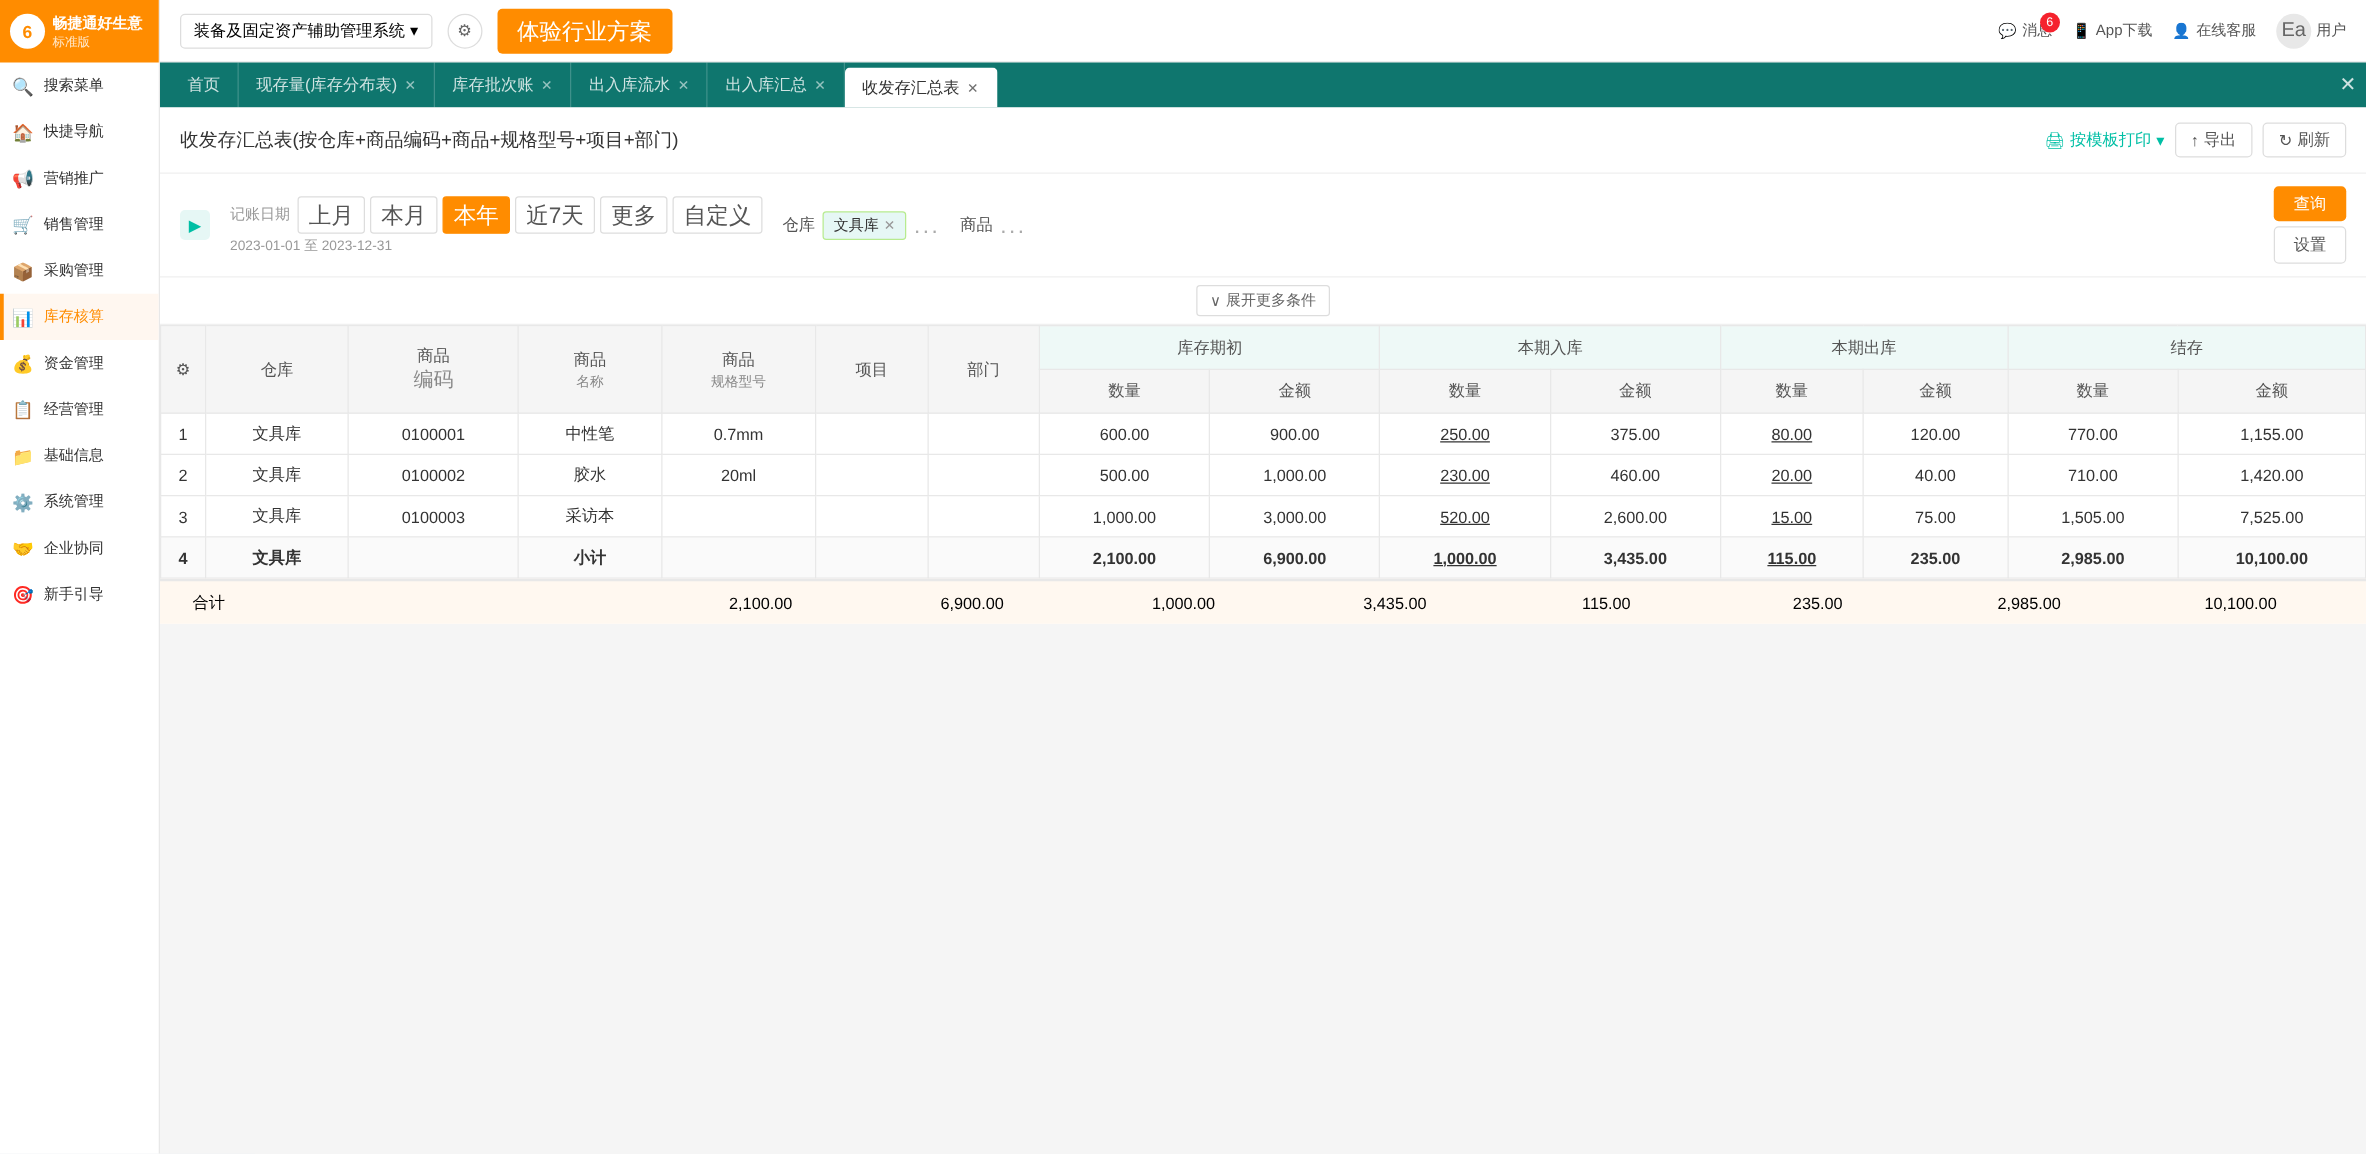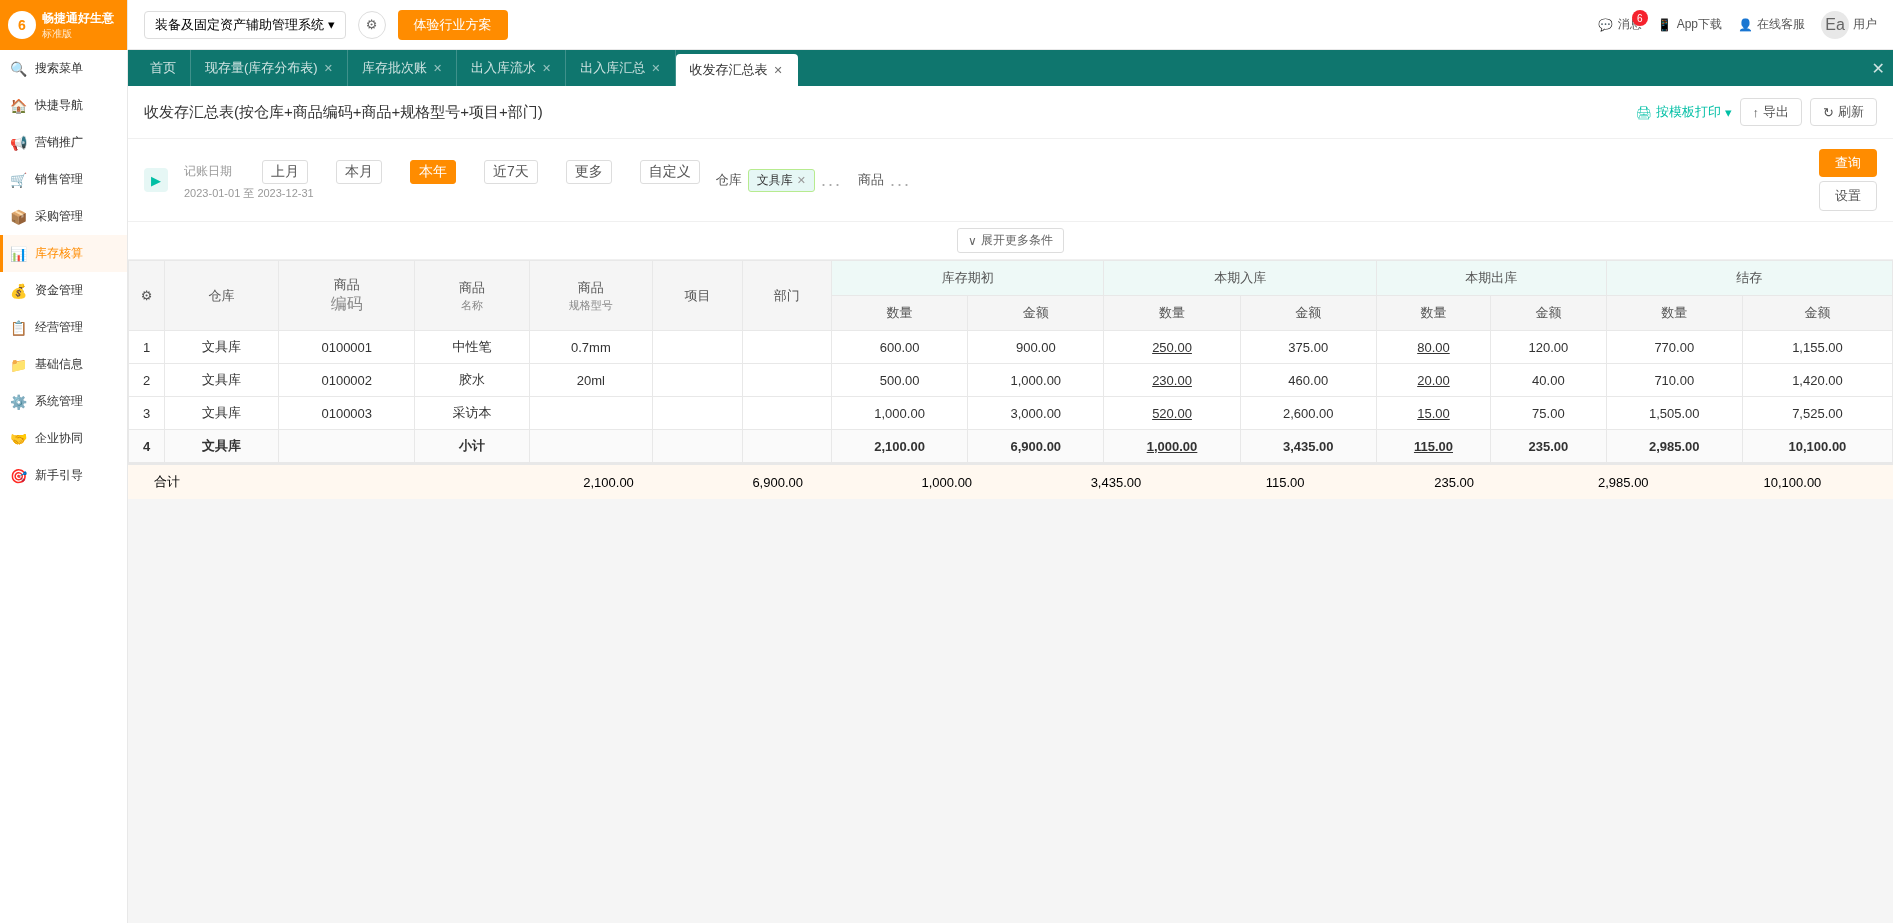--- a/index.html
+++ b/index.html
@@ -14,21 +14,21 @@
     .sidebar-item.active { background: #fff7f0; color: #ff8c00; border-left-color: #ff8c00; }
     .sidebar-item-icon { width: 16px; height: 16px; display: flex; align-items: center; justify-content: center; font-size: 14px; }
 
     
     .main { flex: 1; display: flex; flex-direction: column; overflow: hidden; }
 
     
     .topbar { height: 50px; background: #fff; border-bottom: 1px solid #e8e8e8; display: flex; align-items: center; padding: 0 16px; gap: 12px; flex-shrink: 0; }
     .topbar-system-select { display: flex; align-items: center; gap: 4px; border: 1px solid #ddd; border-radius: 4px; padding: 4px 10px; cursor: pointer; font-size: 13px; }
     .topbar-gear { width: 28px; height: 28px; border-radius: 50%; border: 1px solid #ddd; display: flex; align-items: center; justify-content: center; cursor: pointer; color: #666; }
-    .topbar-trial-btn { background: #ff8c00; color: #fff; border: none; border-radius: 4px; padding: 6px 16px; cursor: pointer; font-size: 13px; }
+    .topbar-trial-btn { background: #ff8c00; color: #fff; border: none; border-radius: 4px; padding: 6px 16px; cursor: pointer; font-size: 18px; }
     .topbar-actions { display: flex; align-items: center; gap: 16px; margin-left: auto; }
     .topbar-action-item { display: flex; align-items: center; gap: 4px; cursor: pointer; font-size: 12px; color: #555; position: relative; }
     .badge { background: #f5222d; color: #fff; border-radius: 10px; font-size: 10px; padding: 0 4px; min-width: 16px; height: 16px; display: flex; align-items: center; justify-content: center; position: absolute; top: -6px; right: -6px; }
     .avatar { width: 28px; height: 28px; border-radius: 50%; background: #e8e8e8; display: flex; align-items: center; justify-content: center; font-size: 16px; color: #666; }
 
     
     .tabbar { background: #0f766e; display: flex; align-items: center; padding: 0 8px; flex-shrink: 0; height: 36px; }
     .tab-item { padding: 0 14px; height: 36px; display: flex; align-items: center; gap: 6px; cursor: pointer; color: rgba(255,255,255,0.8); font-size: 13px; border-right: 1px solid rgba(255,255,255,0.2); }
     .tab-item.active { background: #fff; color: #333; border-radius: 4px 4px 0 0; height: 32px; margin-top: 4px; }
     .tab-close { font-size: 11px; color: inherit; opacity: 0.7; }
@@ -44,21 +44,21 @@
     .page-header-actions { display: flex; align-items: center; gap: 8px; }
     .btn-text { border: none; background: none; cursor: pointer; color: #00bfa5; font-size: 13px; display: flex; align-items: center; gap: 4px; }
     .btn-outline { border: 1px solid #ddd; background: #fff; border-radius: 4px; padding: 4px 12px; cursor: pointer; font-size: 13px; color: #555; display: flex; align-items: center; gap: 4px; }
 
     
     .filter-area { padding: 10px 16px; border-bottom: 1px solid #f0f0f0; display: flex; align-items: center; gap: 16px; flex-wrap: wrap; }
     .filter-toggle { width: 24px; height: 24px; background: #e6f7f5; border-radius: 4px; display: flex; align-items: center; justify-content: center; cursor: pointer; color: #00bfa5; flex-shrink: 0; }
     .filter-label { font-size: 12px; color: #999; }
     .date-filter { display: flex; flex-direction: column; gap: 2px; }
     .date-buttons { display: flex; gap: 4px; }
-    .date-btn { padding: 2px 8px; border: 1px solid #ddd; border-radius: 3px; cursor: pointer; font-size: 14px; color: #555; background: #fff; margin-left: 24px; }
+    .date-btn { padding: 2px 8px; border: 1px solid #ddd; border-radius: 3px; cursor: pointer; font-size: 18px; color: #555; background: #fff; }
     .date-btn.active { background: #ff8c00; color: #fff; border-color: #ff8c00; }
     .date-range { font-size: 11px; color: #999; }
     .filter-field { display: flex; align-items: center; gap: 6px; }
     .filter-field-label { font-size: 13px; color: #555; }
     .filter-tag { display: flex; align-items: center; gap: 4px; background: #e6f7f5; border: 1px solid #b7eb8f; border-radius: 3px; padding: 2px 8px; font-size: 12px; color: #333; }
     .filter-tag-close { cursor: pointer; color: #999; font-size: 11px; }
     .filter-dots { color: #aaa; cursor: pointer; font-size: 18px; letter-spacing: 2px; }
     .query-btn { background: #ff8c00; color: #fff; border: none; border-radius: 4px; padding: 5px 16px; cursor: pointer; font-size: 13px; }
     .settings-btn { border: 1px solid #ddd; background: #fff; border-radius: 4px; padding: 5px 12px; cursor: pointer; font-size: 13px; color: #555; }
     .expand-btn { display: flex; align-items: center; gap: 4px; cursor: pointer; font-size: 12px; color: #666; border: 1px solid #ddd; border-radius: 3px; padding: 3px 10px; background: #fff; }

